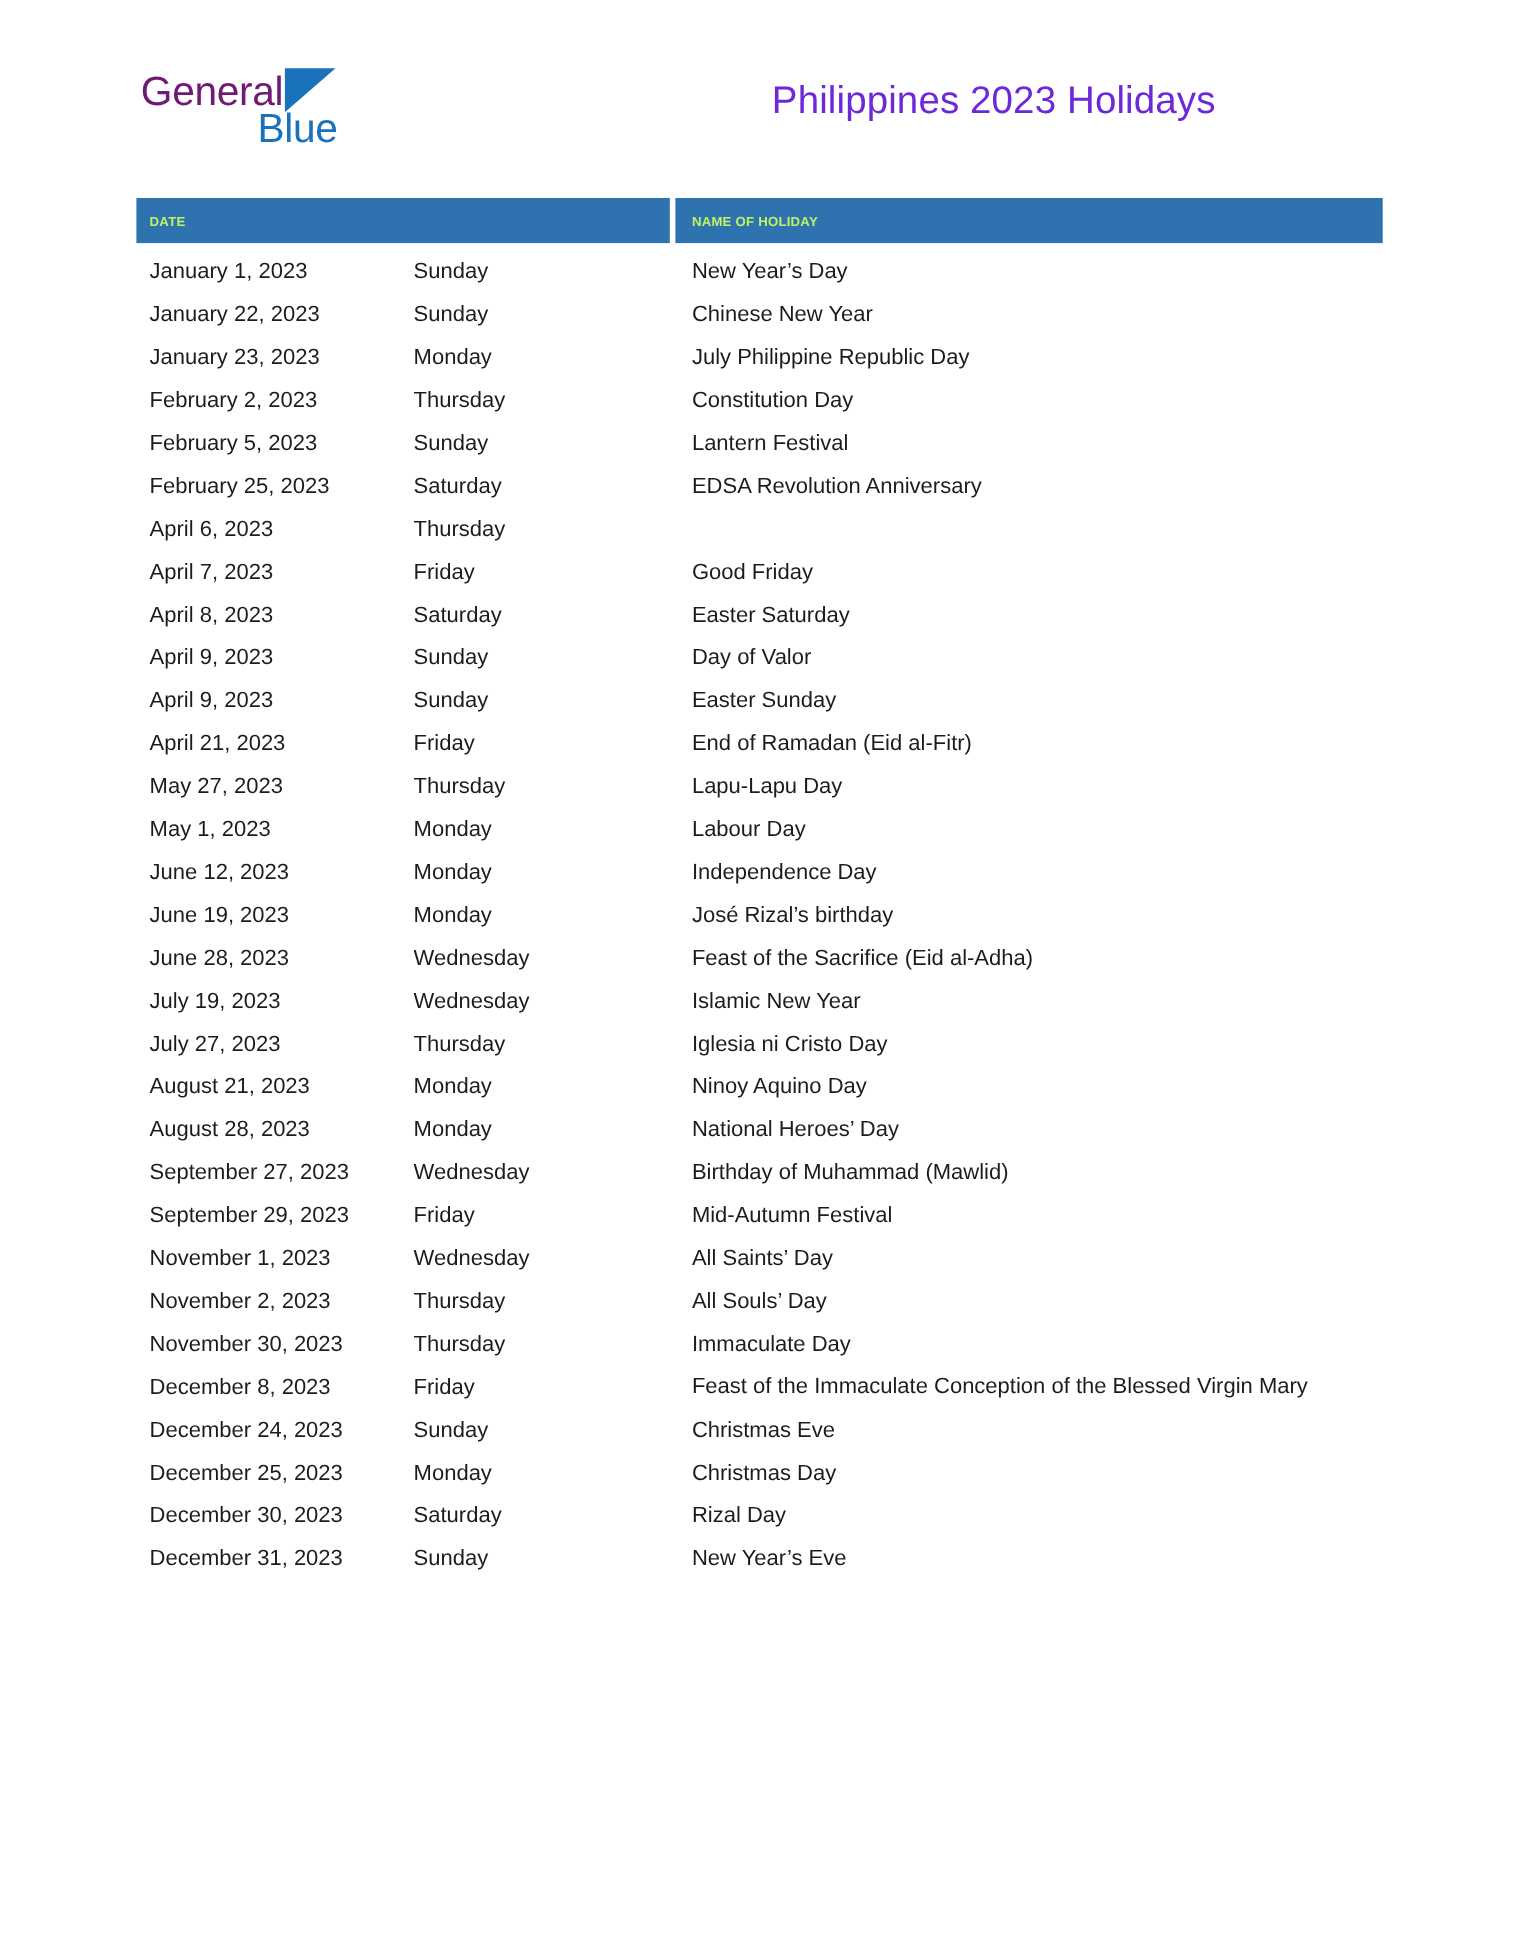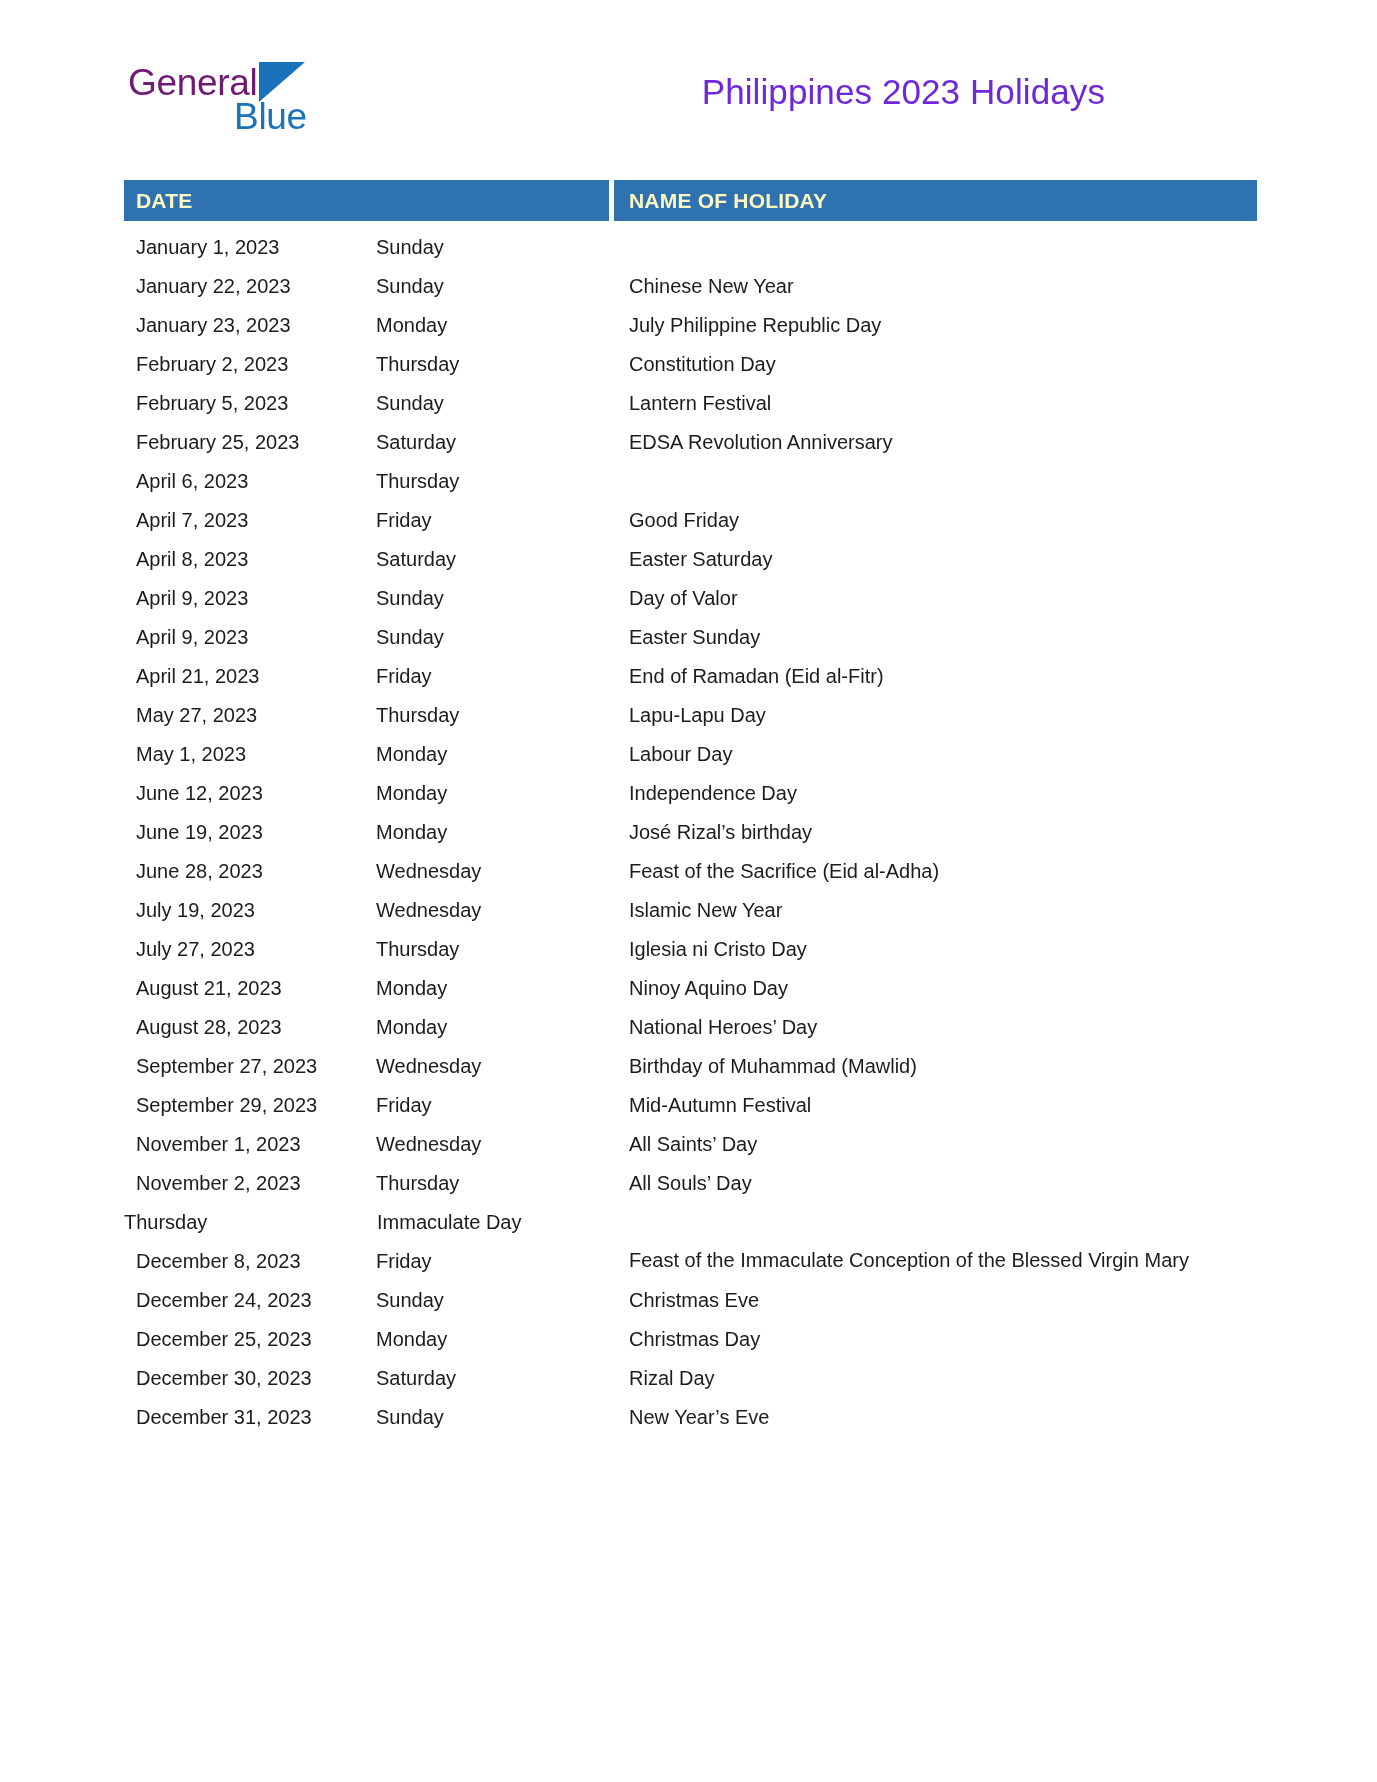--- a/index.html
+++ b/index.html
@@ -93,22 +93,22 @@
     display: flex;
     height: 41px;
     align-items: center;
   }
   .th {
     background: #2e72b0;
     height: 41px;
     display: flex;
     align-items: center;
     box-sizing: border-box;
-    color: #fef9c3;
-    font-size: 21px;
+    color: #bef264;
+    font-size: 12px;
     font-weight: 700;
     letter-spacing: 0.2px;
   }
   .th-date {
     width: 485px;
     padding-left: 12px;
   }
   .th-gap {
     width: 5px;
     background: #ffffff;
@@ -181,20 +181,21 @@
     <div class="thead">
       <div class="th th-date">DATE</div>
       <div class="th-gap"></div>
       <div class="th th-name">NAME OF HOLIDAY</div>
     </div>
 
     <div class="tbody" id="tbody">
         <div class="row">
           <div class="cell c-date">January 1, 2023</div>
           <div class="cell c-day">Sunday</div>
+          <div class="cell c-name">New Year’s Day</div>
         </div>
         <div class="row">
           <div class="cell c-date">January 22, 2023</div>
           <div class="cell c-day">Sunday</div>
           <div class="cell c-name">Chinese New Year</div>
         </div>
         <div class="row">
           <div class="cell c-date">January 23, 2023</div>
           <div class="cell c-day">Monday</div>
           <div class="cell c-name">July Philippine Republic Day</div>
@@ -302,20 +303,21 @@
           <div class="cell c-date">November 1, 2023</div>
           <div class="cell c-day">Wednesday</div>
           <div class="cell c-name">All Saints’ Day</div>
         </div>
         <div class="row">
           <div class="cell c-date">November 2, 2023</div>
           <div class="cell c-day">Thursday</div>
           <div class="cell c-name">All Souls’ Day</div>
         </div>
         <div class="row">
+          <div class="cell c-date">November 30, 2023</div>
           <div class="cell c-day">Thursday</div>
           <div class="cell c-name">Immaculate Day</div>
         </div>
         <div class="row">
           <div class="cell c-date">December 8, 2023</div>
           <div class="cell c-day">Friday</div>
           <div class="cell c-name wrap">Feast of the Immaculate Conception of the Blessed Virgin Mary</div>
         </div>
         <div class="row">
           <div class="cell c-date">December 24, 2023</div>

